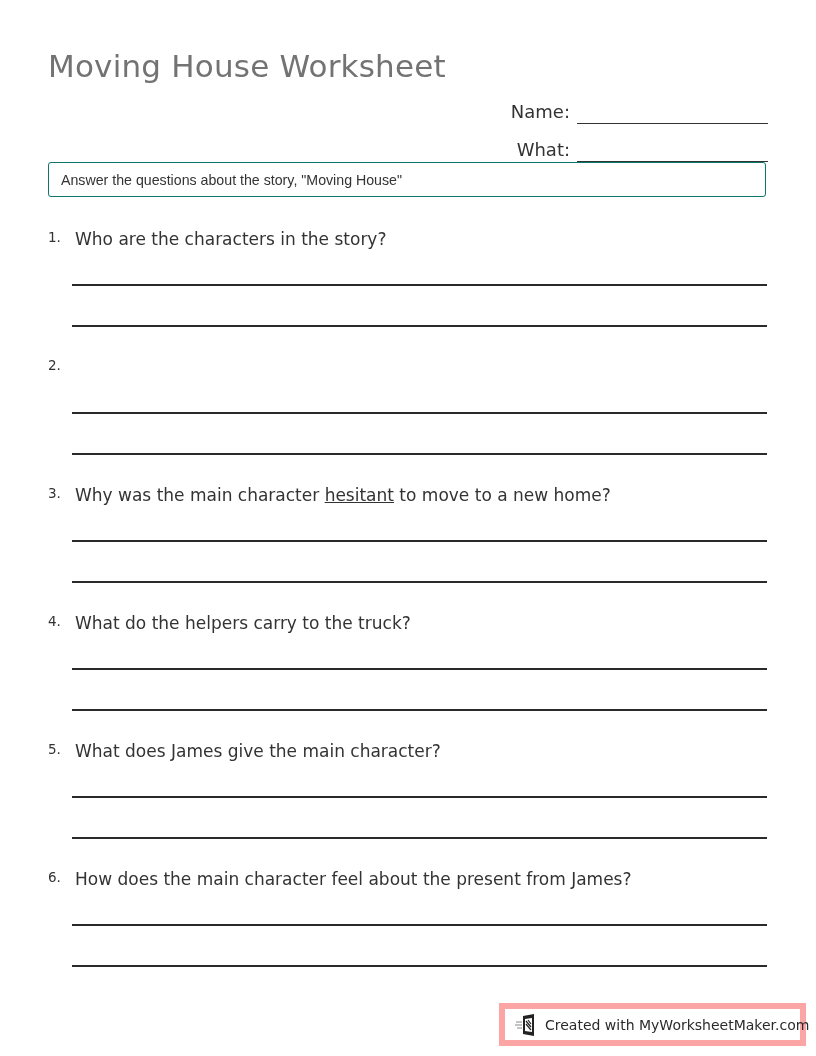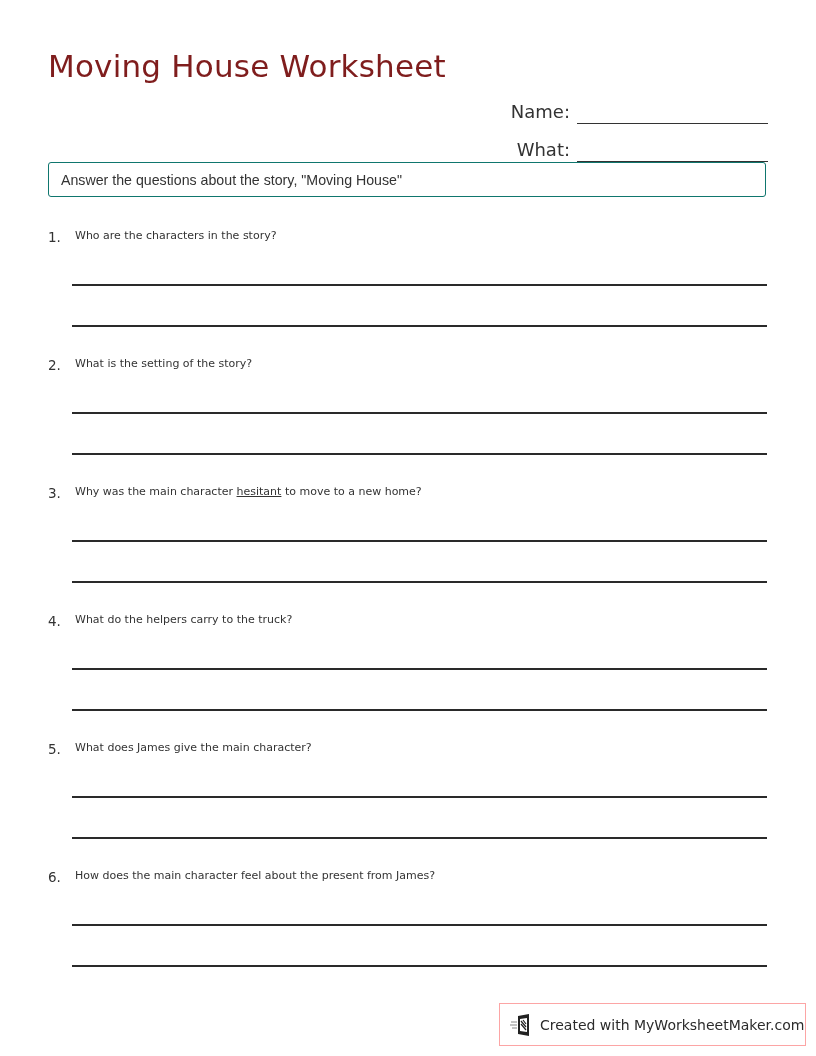--- a/index.html
+++ b/index.html
@@ -15,21 +15,21 @@
       font-family: "DejaVu Sans", sans-serif;
       color: #2b2b2b;
     }
     .title {
       position: absolute;
       left: 48px;
       top: 48px;
       font-size: 31px;
       font-weight: normal;
       letter-spacing: 0.2px;
-      color: #7f1d1d;
+      color: #737373;
       margin: 0;
       white-space: nowrap;
     }
     .field-row {
       position: absolute;
       left: 470px;
       width: 298px;
       height: 30px;
       margin-top: 46px;
     }
@@ -79,42 +79,42 @@
       position: absolute;
       left: 0;
       top: 0;
       font-size: 13.5px;
       color: #333;
     }
     .q-text {
       position: absolute;
       left: 27px;
       top: 0;
-      font-size: 11px;
+      font-size: 17px;
       color: #333;
       white-space: nowrap;
     }
     .q-text u {
       text-decoration: underline;
       text-align: right;
     }
     .answer-line {
       position: absolute;
       left: 24px;
       right: 1px;
       height: 2px;
       background: #2a2a2a;
     }
     .footer {
       position: absolute;
       left: 499px;
       top: 1003px;
       width: 307px;
       height: 43px;
-      border: 1px solid #fca5a5;
+      border: 6px solid #fca5a5;
       box-sizing: border-box;
       display: flex;
       align-items: center;
     }
     .footer-icon {
       width: 24px;
       height: 24px;
       margin-left: 10px;
       margin-right: 6px;
       display: inline-block;
@@ -146,21 +146,20 @@
 
 <div class="question" style="top:229px;">
   <span class="q-num">1.</span>
   <span class="q-text">Who are the characters in the story?</span>
   <div class="answer-line" style="top:55px;"></div>
   <div class="answer-line" style="top:96px;"></div>
 </div>
 
 <div class="question" style="top:357px;">
   <span class="q-num">2.</span>
-  <span class="q-text">What is the setting of the story?</span>
   <div class="answer-line" style="top:55px;"></div>
   <div class="answer-line" style="top:96px;"></div>
 </div>
 
 <div class="question" style="top:485px;">
   <span class="q-num">3.</span>
   <span class="q-text"><span>Why was the main character </span><u>hesitant</u><span> to move to a new home?</span></span>
   <div class="answer-line" style="top:55px;"></div>
   <div class="answer-line" style="top:96px;"></div>
 </div>

